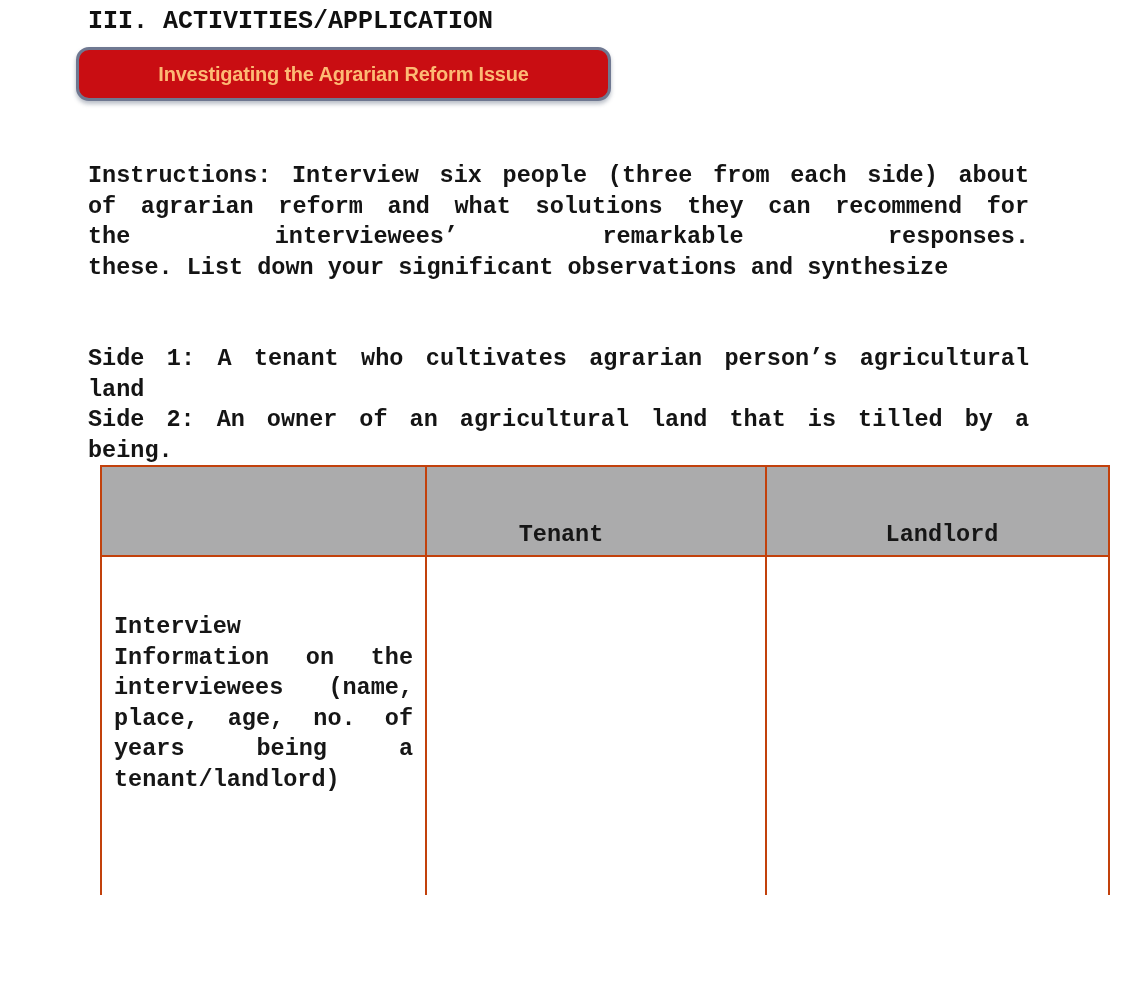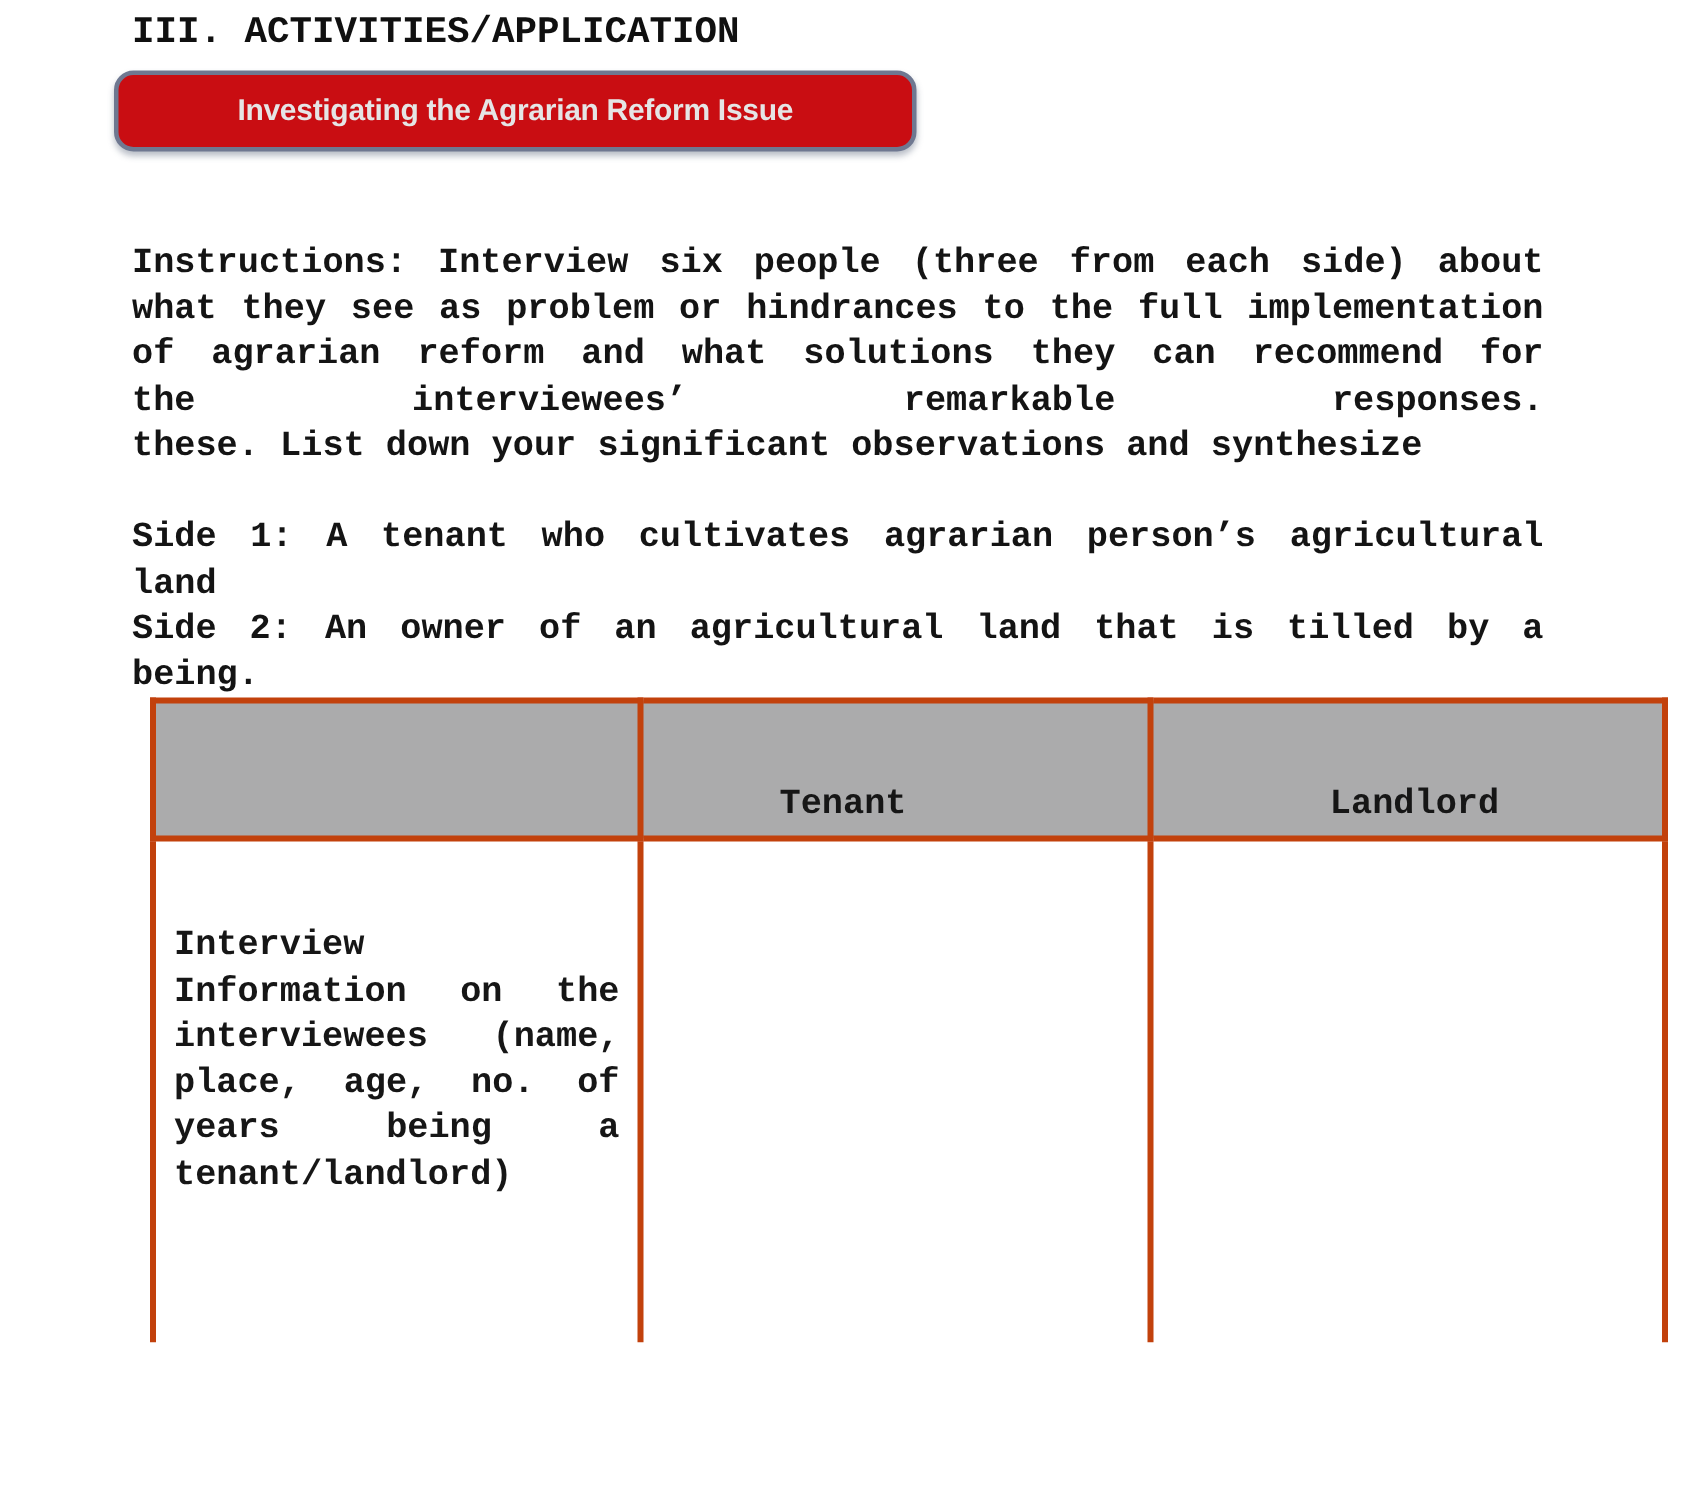--- a/index.html
+++ b/index.html
@@ -34,21 +34,21 @@
     display: flex;
     align-items: center;
     justify-content: center;
     box-shadow: 0 3px 4px rgba(100,110,130,0.45);
   }
   .banner-label {
     font-family: "Liberation Sans", sans-serif;
     font-weight: 700;
     font-size: 20px;
     letter-spacing: -0.2px;
-    color: #e5e5e5;
+    color: #fdba74;
     white-space: nowrap;
   }
   .textblock {
     position: absolute;
     left: 88px;
     width: 941px;
     font-size: 23.5px;
     line-height: 30.5px;
     font-weight: 700;
   }
@@ -59,21 +59,21 @@
 
   table.grid {
     position: absolute;
     left: 100px;
     top: 465px;
     width: 1008px;
     border-collapse: collapse;
     table-layout: fixed;
   }
   .grid th, .grid td {
-    border: 4px solid #c2410c;
+    border: 2px solid #c2410c;
     font-weight: 700;
     font-size: 23.5px;
     font-family: "Liberation Mono", "DejaVu Sans Mono", monospace;
     color: #161616;
   }
   .grid thead th {
     background: #ababac;
     height: 81px;
     vertical-align: bottom;
     padding: 0 0 7px 0;
@@ -96,21 +96,20 @@
 <div class="page">
 
   <div class="section-heading">III. ACTIVITIES/APPLICATION</div>
 
   <div class="banner">
     <span class="banner-label">Investigating the Agrarian Reform Issue</span>
   </div>
 
   <div class="textblock instructions">
       <div class="tline">Instructions: Interview six people (three from each side) about</div>
-      <div class="tline">what they see as problem or hindrances to the full implementation</div>
       <div class="tline">of agrarian reform and what solutions they can recommend for</div>
       <div class="tline">the interviewees’ remarkable responses.</div>
       <div class="tline">these. List down your significant observations and synthesize</div>
     </div>
 
   <div class="textblock sides">
       <div class="tline">Side 1: A tenant who cultivates agrarian person’s agricultural</div>
       <div class="tline">land</div>
       <div class="tline">Side 2: An owner of an agricultural land that is tilled by a</div>
       <div class="tline">being.</div>

